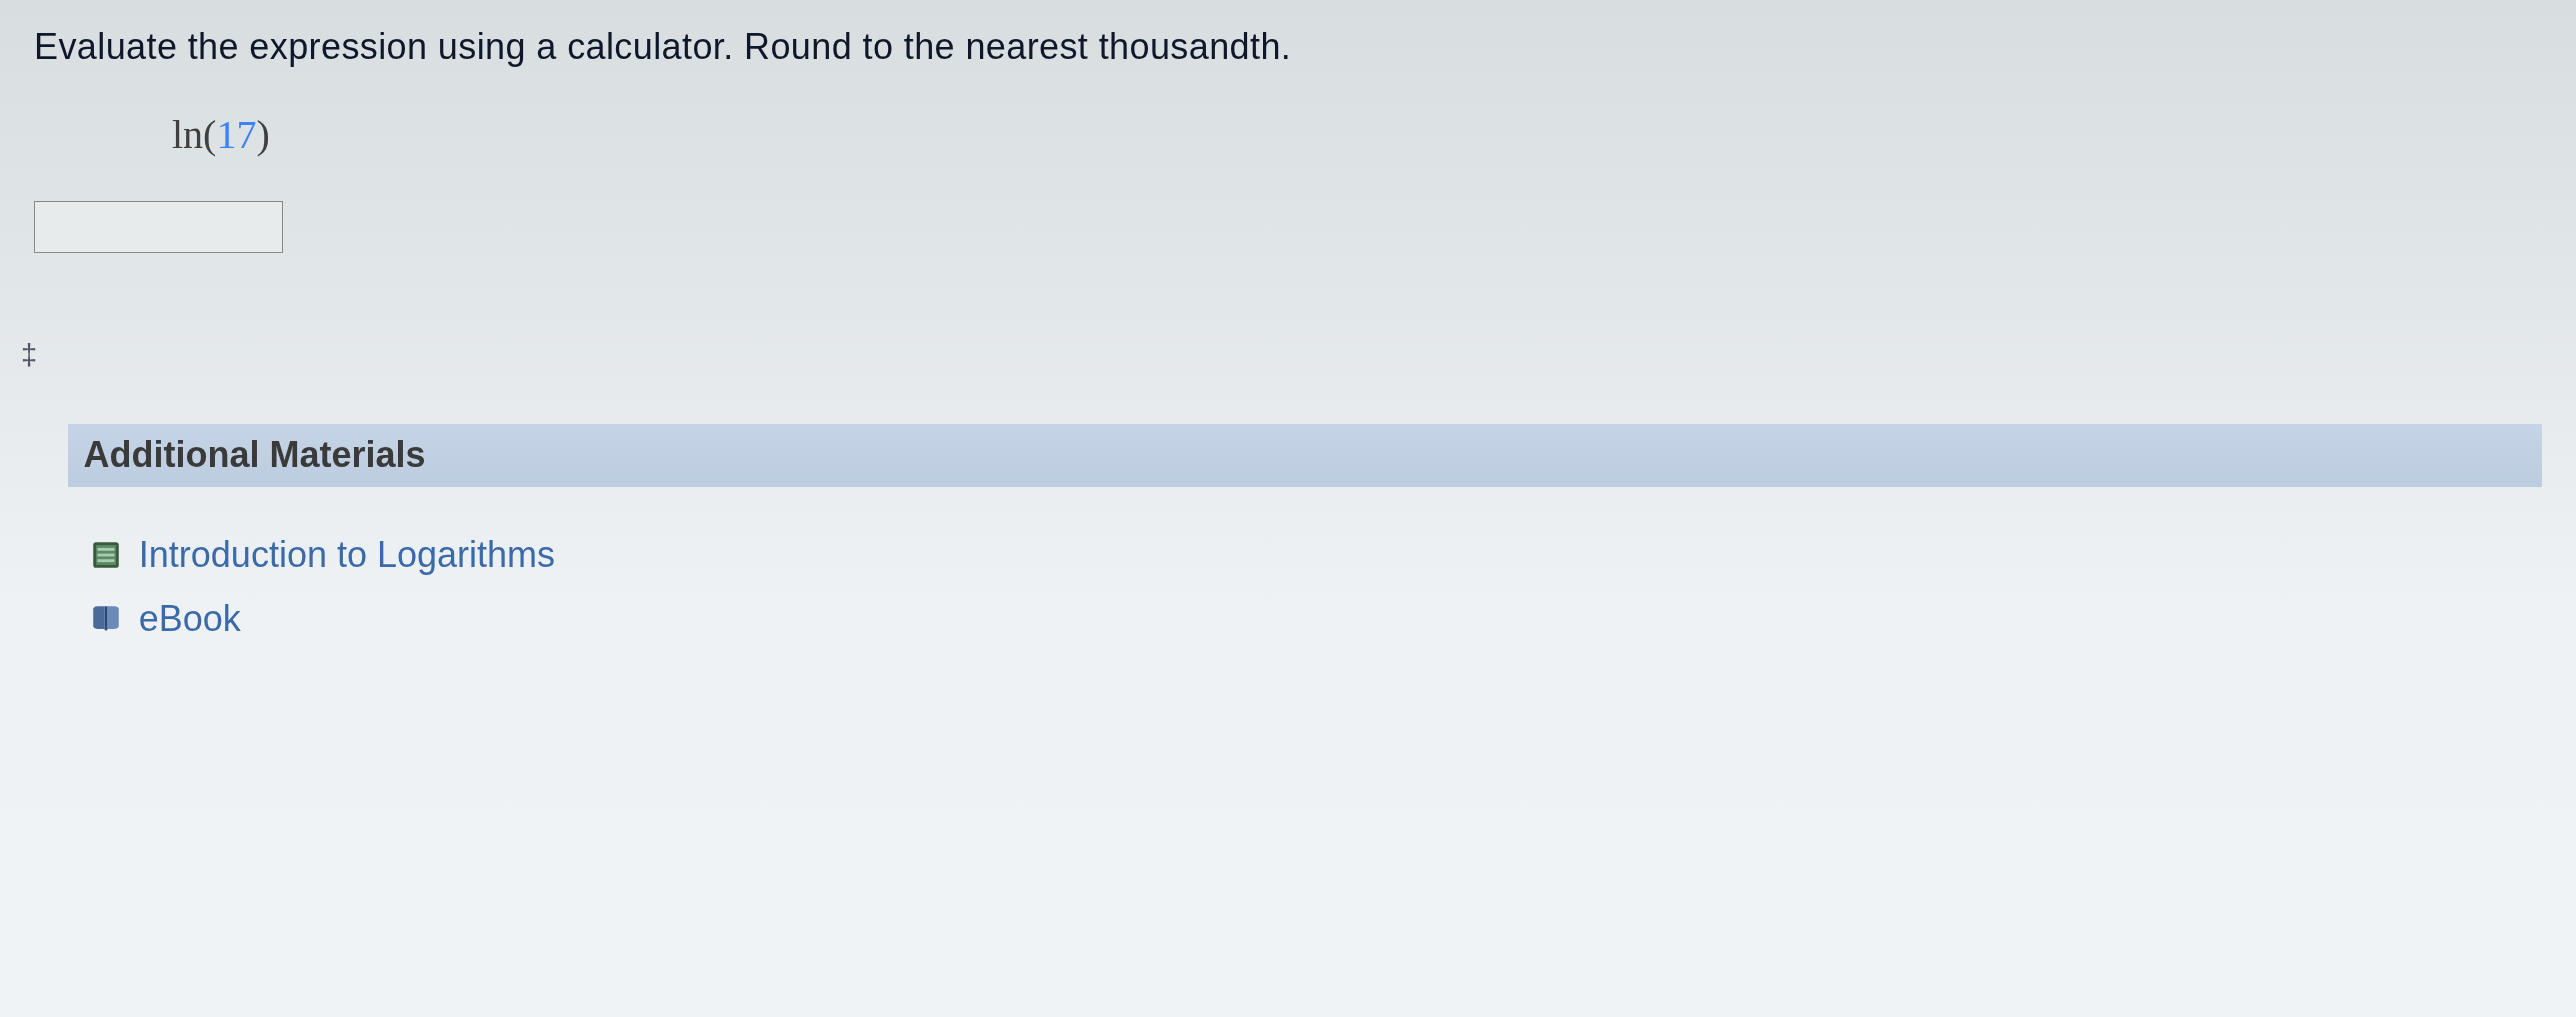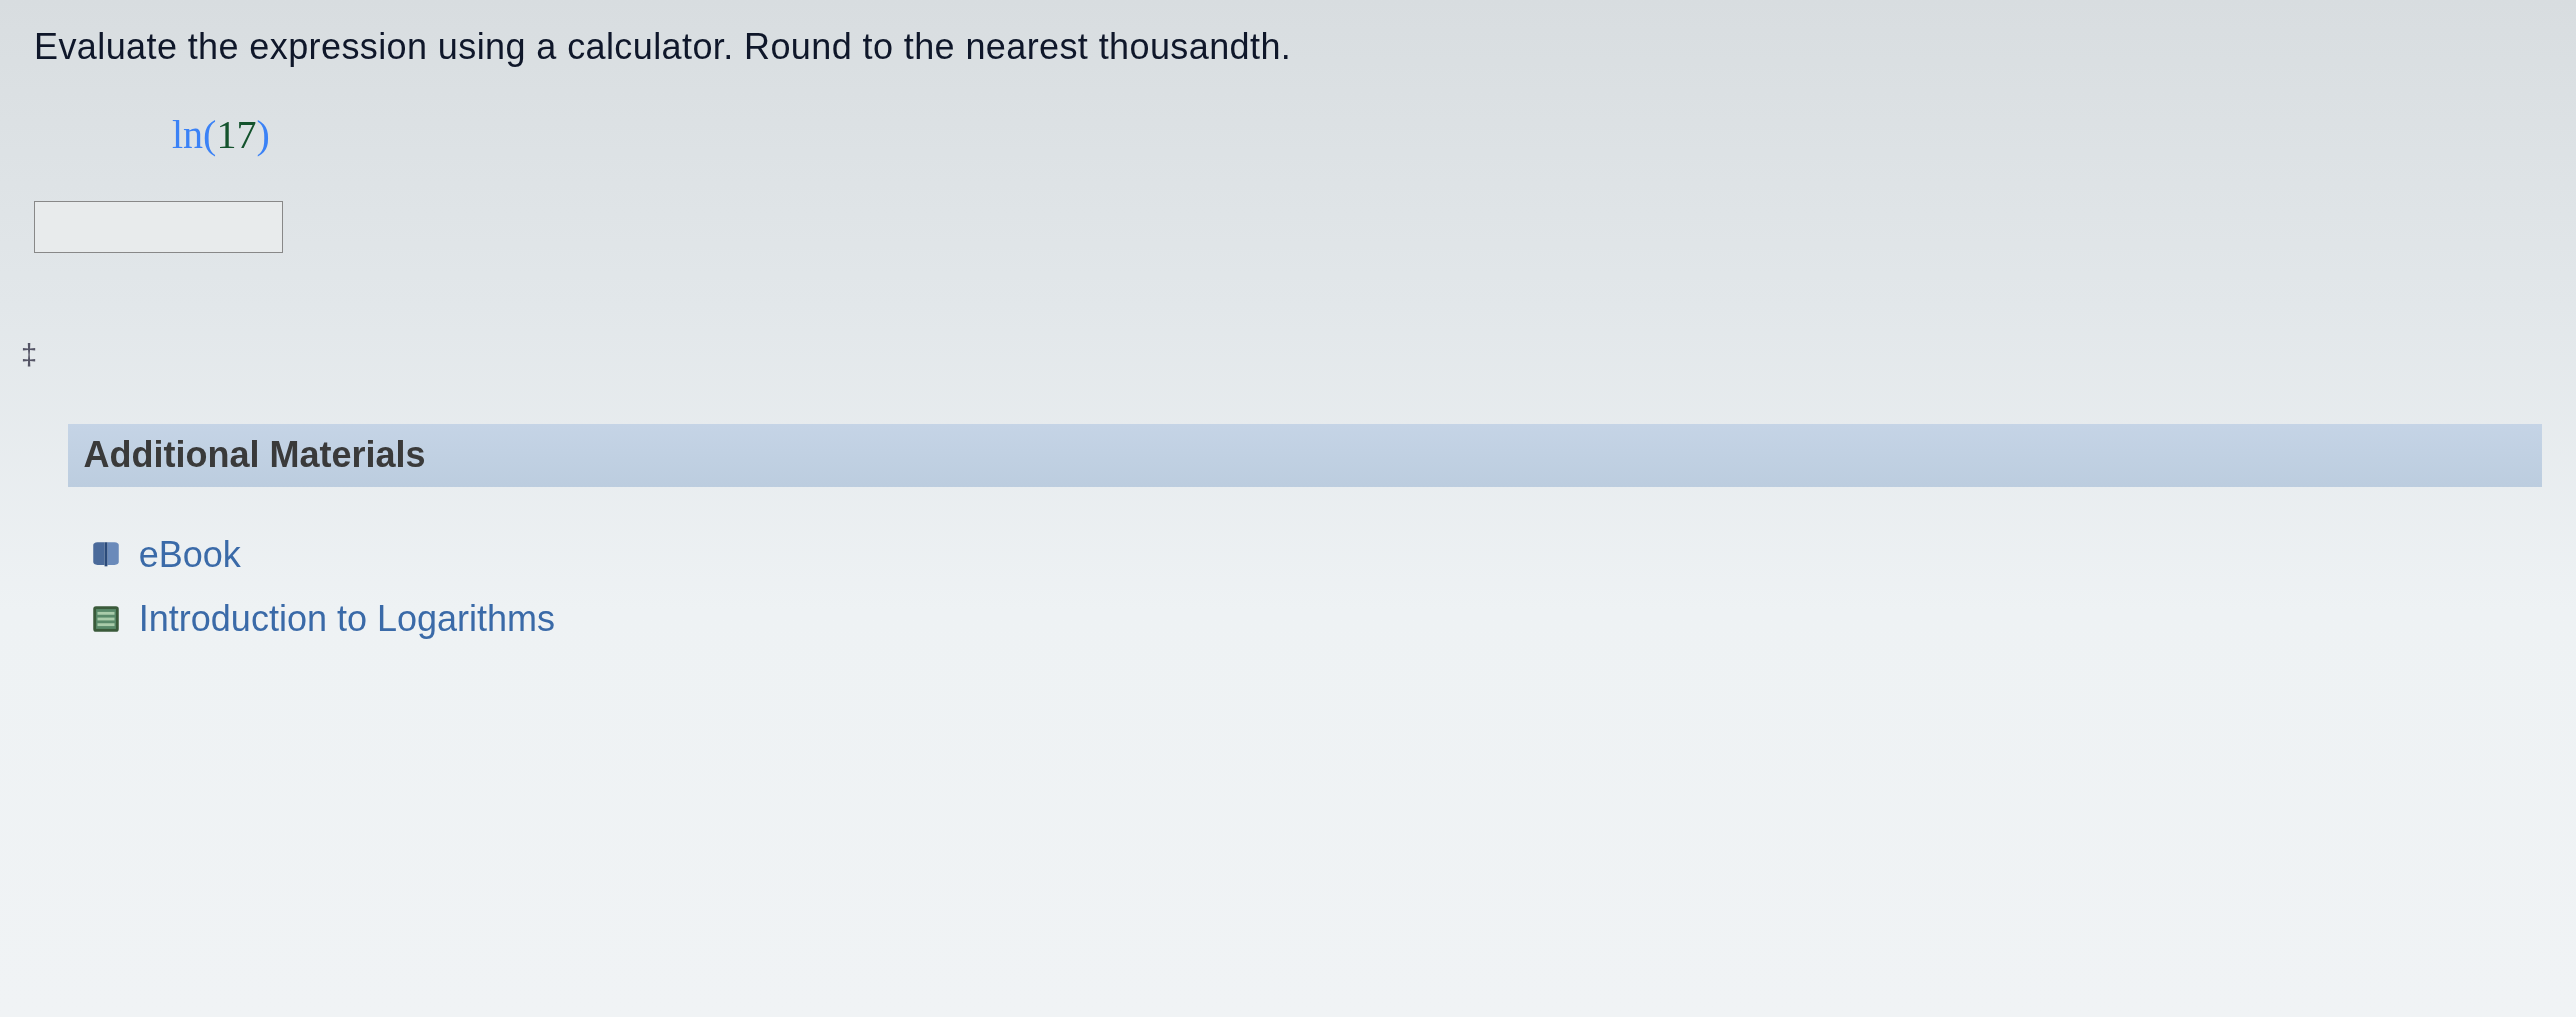--- a/index.html
+++ b/index.html
@@ -23,25 +23,25 @@
       letter-spacing: 0.4px;
     }
     .expression {
       font-family: Georgia, 'Times New Roman', serif;
       font-size: 40px;
       margin-left: 138px;
       margin-bottom: 43px;
       color: #333;
     }
     .expression .func {
-      color: #3b82f6;
+      color: #404040;
       font-style: normal;
     }
     .expression .arg {
-      color: #14532d;
+      color: #3b82f6;
     }
     .answer-input {
       width: 249px;
       height: 52px;
       border: 1.7px solid #888;
       background: #e8ebec;
       font-size: 27.5px;
       padding: 3.4px 6.9px;
       margin-bottom: 86px;
       display: block;
@@ -102,34 +102,34 @@
 
 <div class="dagger-line">‡</div>
 
 <div class="materials-section">
   <div class="materials-header">Additional Materials</div>
 
   <ul class="materials-list">
     <li>
       <span class="icon-box">
         <svg viewBox="0 0 24 24" width="34" height="34">
-          <path fill="#4a6a9a" d="M3 5 C3 4 4 3 6 3 L11 3 L11 19 L6 19 C4 19 3 18 3 17 Z"></path>
-          <path fill="#6a8aba" d="M13 3 L18 3 C20 3 21 4 21 5 L21 17 C21 18 20 19 18 19 L13 19 Z"></path>
-          <rect x="11" y="3" width="2" height="17" fill="#2a4a7a"></rect>
-        </svg>
-      </span>
-      <a href="#">eBook</a>
-    </li>
-    <li>
-      <span class="icon-box">
-        <svg viewBox="0 0 24 24" width="34" height="34">
           <rect x="3" y="3" width="18" height="18" rx="2" fill="#3a5a3a"></rect>
           <rect x="5" y="5" width="14" height="14" fill="#5a8a6a"></rect>
           <rect x="6" y="7" width="12" height="2" fill="#aaccaa"></rect>
           <rect x="6" y="11" width="12" height="2" fill="#aaccaa"></rect>
           <rect x="6" y="15" width="12" height="2" fill="#aaccaa"></rect>
         </svg>
       </span>
       <a href="#">Introduction to Logarithms</a>
     </li>
+    <li>
+      <span class="icon-box">
+        <svg viewBox="0 0 24 24" width="34" height="34">
+          <path fill="#4a6a9a" d="M3 5 C3 4 4 3 6 3 L11 3 L11 19 L6 19 C4 19 3 18 3 17 Z"></path>
+          <path fill="#6a8aba" d="M13 3 L18 3 C20 3 21 4 21 5 L21 17 C21 18 20 19 18 19 L13 19 Z"></path>
+          <rect x="11" y="3" width="2" height="17" fill="#2a4a7a"></rect>
+        </svg>
+      </span>
+      <a href="#">eBook</a>
+    </li>
   </ul>
 </div>
 
 
 </body></html>

